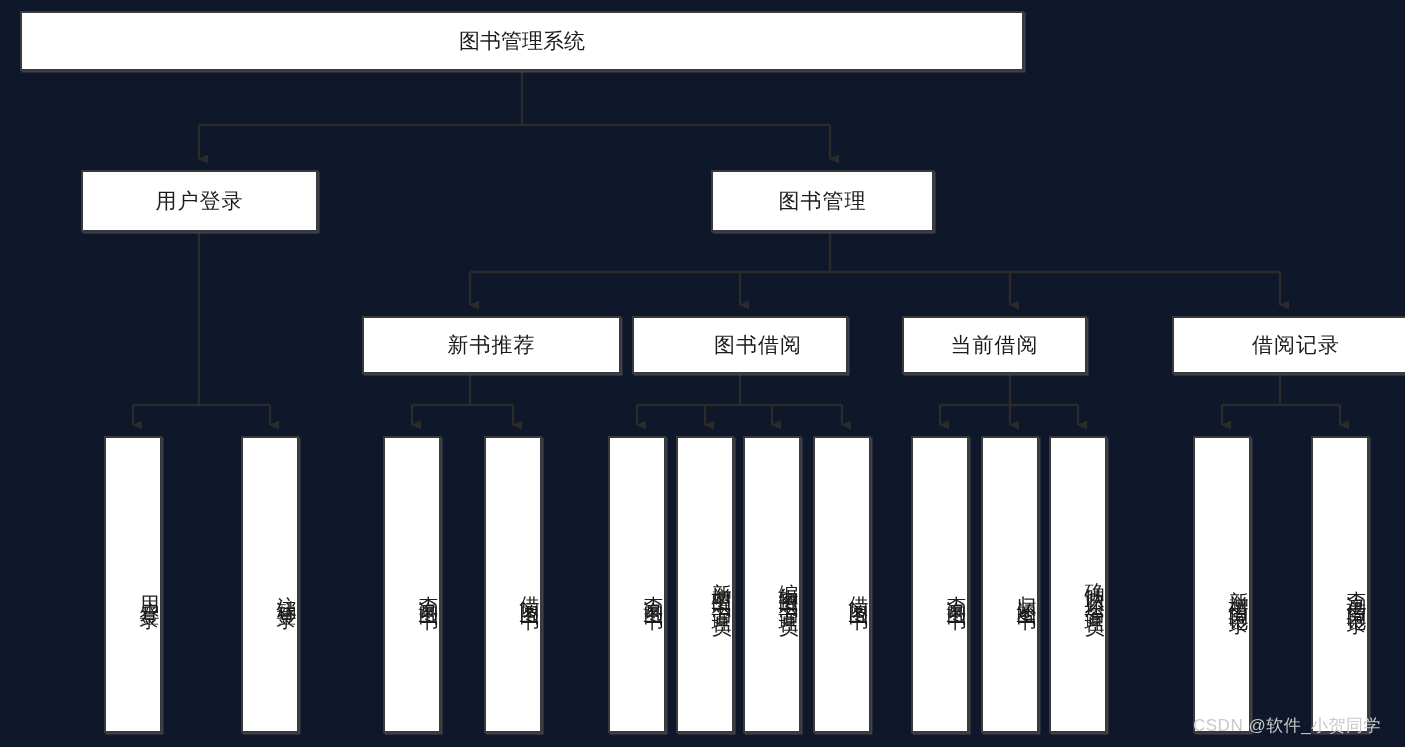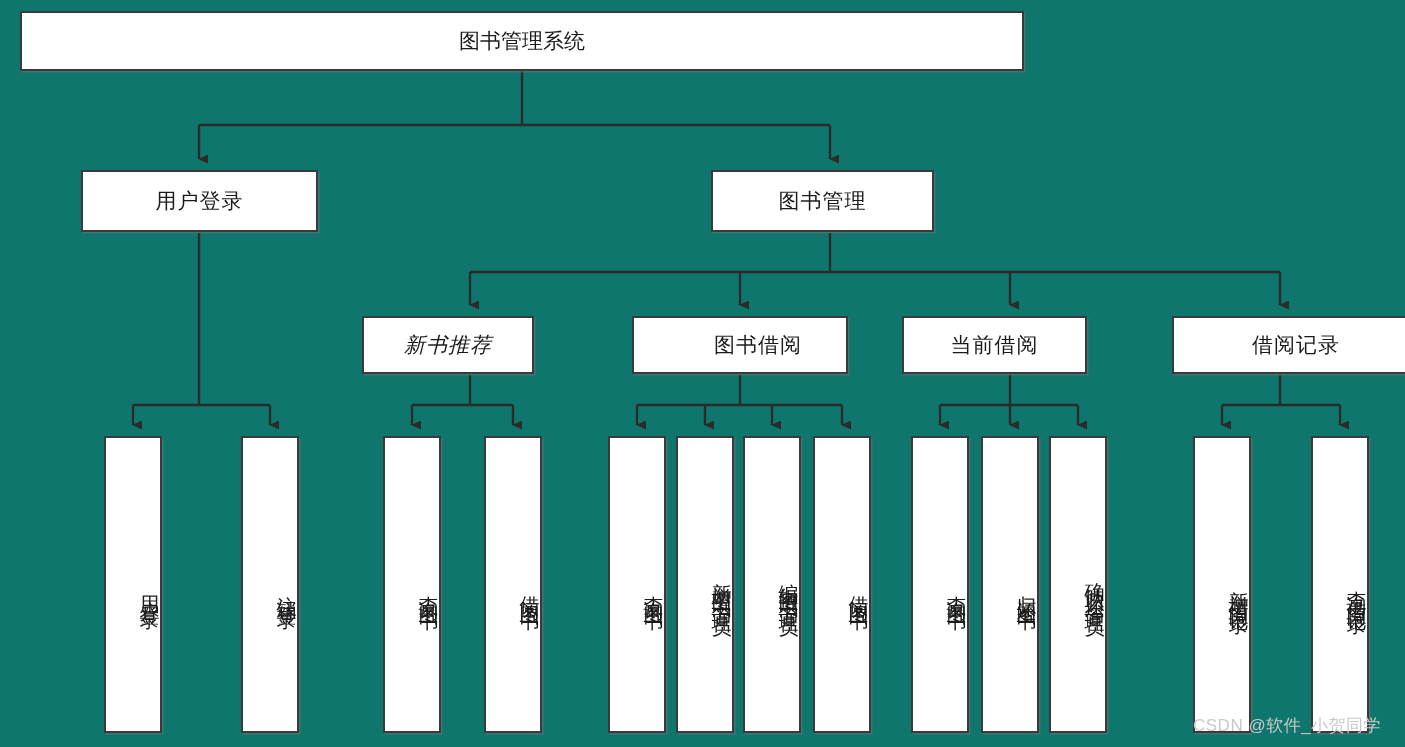--- a/index.html
+++ b/index.html
@@ -1,17 +1,17 @@
 <!DOCTYPE html>
 <html><head>
 <meta charset="utf-8">
 <style>
   html,body{margin:0;padding:0;background:#ffffff;}
   body{font-family:"Liberation Sans","DejaVu Sans",sans-serif;}
-  #canvas{position:relative;width:1405px;height:747px;background:#0f766e;overflow:hidden;}
+  #canvas{position:relative;width:1405px;height:747px;background:#0f172a;overflow:hidden;}
   svg.edges{position:absolute;left:0;top:0;width:1405px;height:747px;pointer-events:none;}
   .node{
     position:absolute;
     box-sizing:border-box;
     background:#ffffff;
     border:2px solid #3a3a3a;
     box-shadow:1.5px 1.5px 0 rgba(120,120,120,.45);
     display:flex;align-items:center;justify-content:center;
     color:#1b1b1b;
   }
@@ -95,21 +95,21 @@
     <span>图书管理系统</span>
   </div>
 
   <div class="node h" style="left:81px;top:170px;width:237px;height:62px;">
     <span>用户登录</span>
   </div>
   <div class="node h" style="left:711px;top:170px;width:223px;height:62px;">
     <span>图书管理</span>
   </div>
 
-  <div class="node h" style="left:362px;top:316px;width:172px;height:58px;font-style:italic;">
+  <div class="node h" style="left:362px;top:316px;width:259px;height:58px;">
     <span>新书推荐</span>
   </div>
   <div class="node h" style="left:632px;top:316px;width:216px;height:58px;padding-left:36px;">
     <span>图书借阅</span>
   </div>
   <div class="node h" style="left:902px;top:316px;width:185px;height:58px;">
     <span>当前借阅</span>
   </div>
   <div class="node h" style="left:1172px;top:316px;width:248px;height:58px;">
     <span>借阅记录</span>

